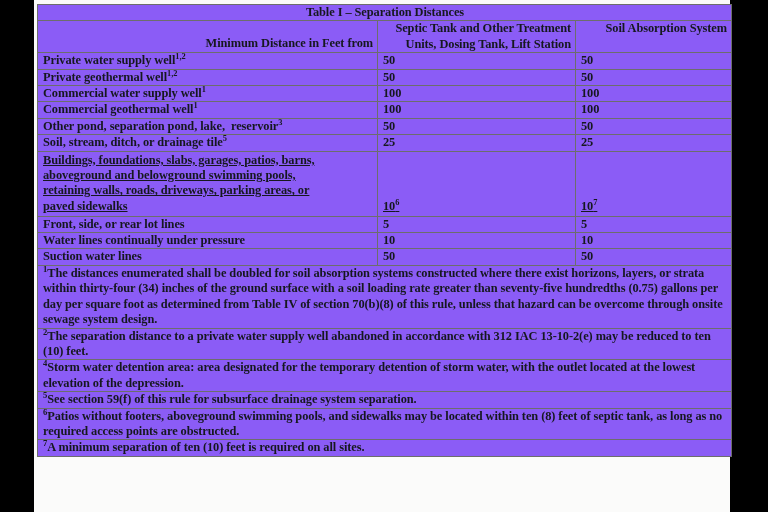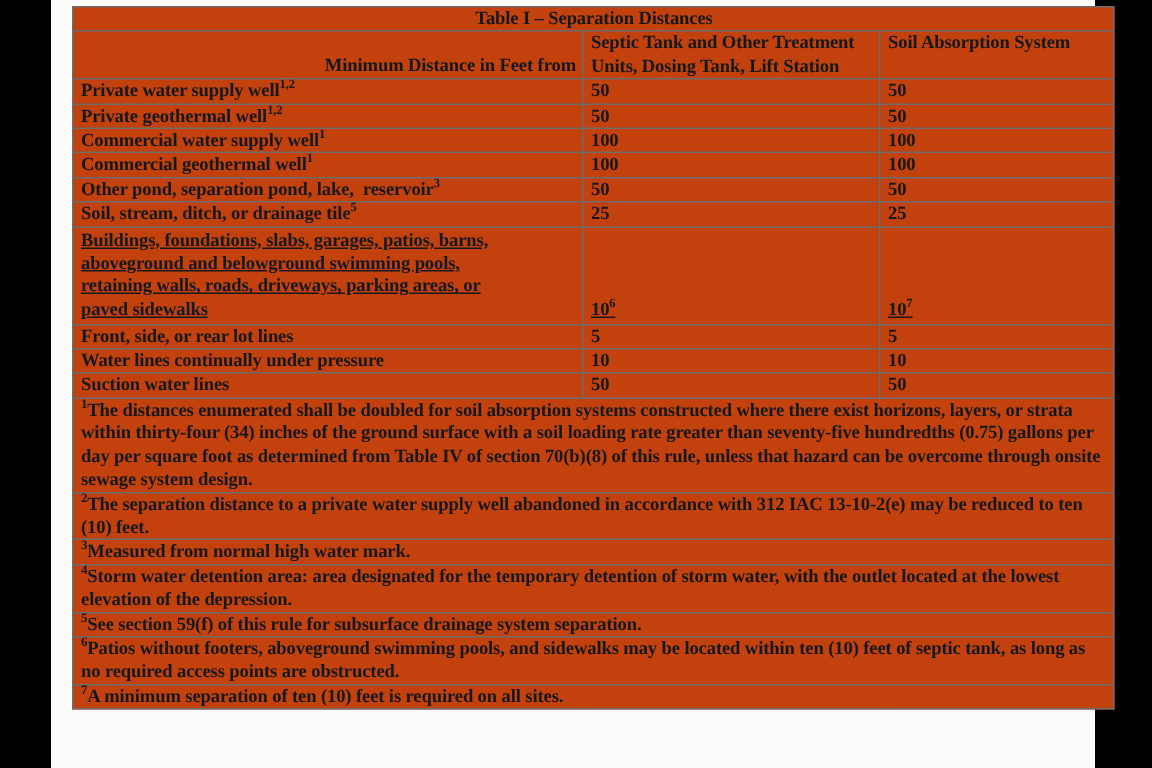--- a/index.html
+++ b/index.html
@@ -36,22 +36,22 @@
     top: 0;
     width: 696px;
     height: 512px;
     background: #fbfbfa;
   }
 
   table.doc {
     border-collapse: collapse;
     table-layout: fixed;
     width: 694px;
-    margin: 4px 0 0 14px;
-    background: #c2410c;
+    margin: 4px 0 0 3px;
+    background: #8b5cf6;
     padding-left: 36px;
   }
   table.doc td {
     border: 1px solid #6d6d6d;
     color: #16181f;
     font-weight: bold;
     vertical-align: top;
     padding: 0px 4px 0px 5px;
     font-size: 12.4px;
     line-height: 15.4px;
@@ -62,21 +62,21 @@
   col.c-soil  { width: 156px; }
 
   .title-cell {
     text-align: center;
     font-size: 12.6px;
     line-height: 16px;
     padding-top: 0px;
     padding-bottom: 0px;
   }
   .head-cell {
-    text-align: left;
+    text-align: right;
     vertical-align: middle;
     line-height: 15.2px;
     padding-top: 1px;
     padding-bottom: 1px;
   }
   .head-cell.left {
     text-align: right;
     vertical-align: bottom;
     padding-bottom: 1px;
   }
@@ -188,30 +188,27 @@
           </tr>
         </tbody>
       <tbody id="notes-body">
           <tr>
             <td class="note" colspan="3"><sup>1</sup><span>The distances enumerated shall be doubled for soil absorption systems constructed where there exist horizons, layers, or strata within thirty-four (34) inches of the ground surface with a soil loading rate greater than seventy-five hundredths (0.75) gallons per day per square foot as determined from Table IV of section 70(b)(8) of this rule, unless that hazard can be overcome through onsite sewage system design.</span></td>
           </tr>
           <tr>
             <td class="note" colspan="3"><sup>2</sup><span>The separation distance to a private water supply well abandoned in accordance with 312 IAC 13-10-2(e) may be reduced to ten (10) feet.</span></td>
           </tr>
           <tr>
-            <td class="note" colspan="3"><sup>3</sup><span>Measured from normal high water mark.</span></td>
-          </tr>
-          <tr>
             <td class="note" colspan="3"><sup>4</sup><span>Storm water detention area: area designated for the temporary detention of storm water, with the outlet located at the lowest elevation of the depression.</span></td>
           </tr>
           <tr>
             <td class="note" colspan="3"><sup>5</sup><span>See section 59(f) of this rule for subsurface drainage system separation.</span></td>
           </tr>
           <tr>
-            <td class="note" colspan="3"><sup>6</sup><span>Patios without footers, aboveground swimming pools, and sidewalks may be located within ten (10) feet of septic tank, as long as no required access points are obstructed.</span></td>
+            <td class="note" colspan="3"><sup>6</sup><span>Patios without footers, aboveground swimming pools, and sidewalks may be located within ten (8) feet of septic tank, as long as no required access points are obstructed.</span></td>
           </tr>
           <tr>
             <td class="note" colspan="3"><sup>7</sup><span>A minimum separation of ten (10) feet is required on all sites.</span></td>
           </tr>
         </tbody>
     </table>
   </div>
 
 </div>
 

